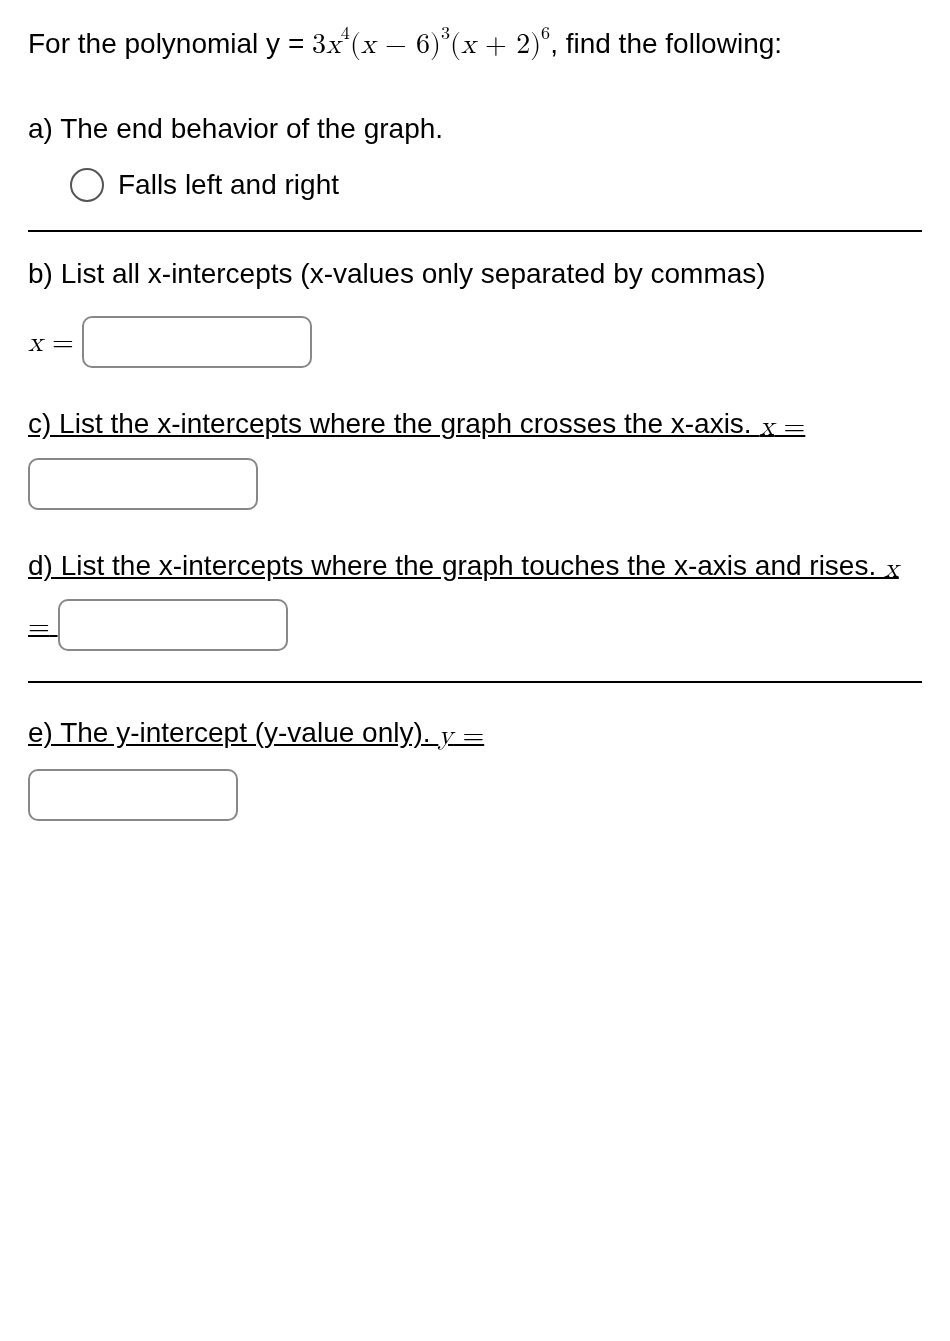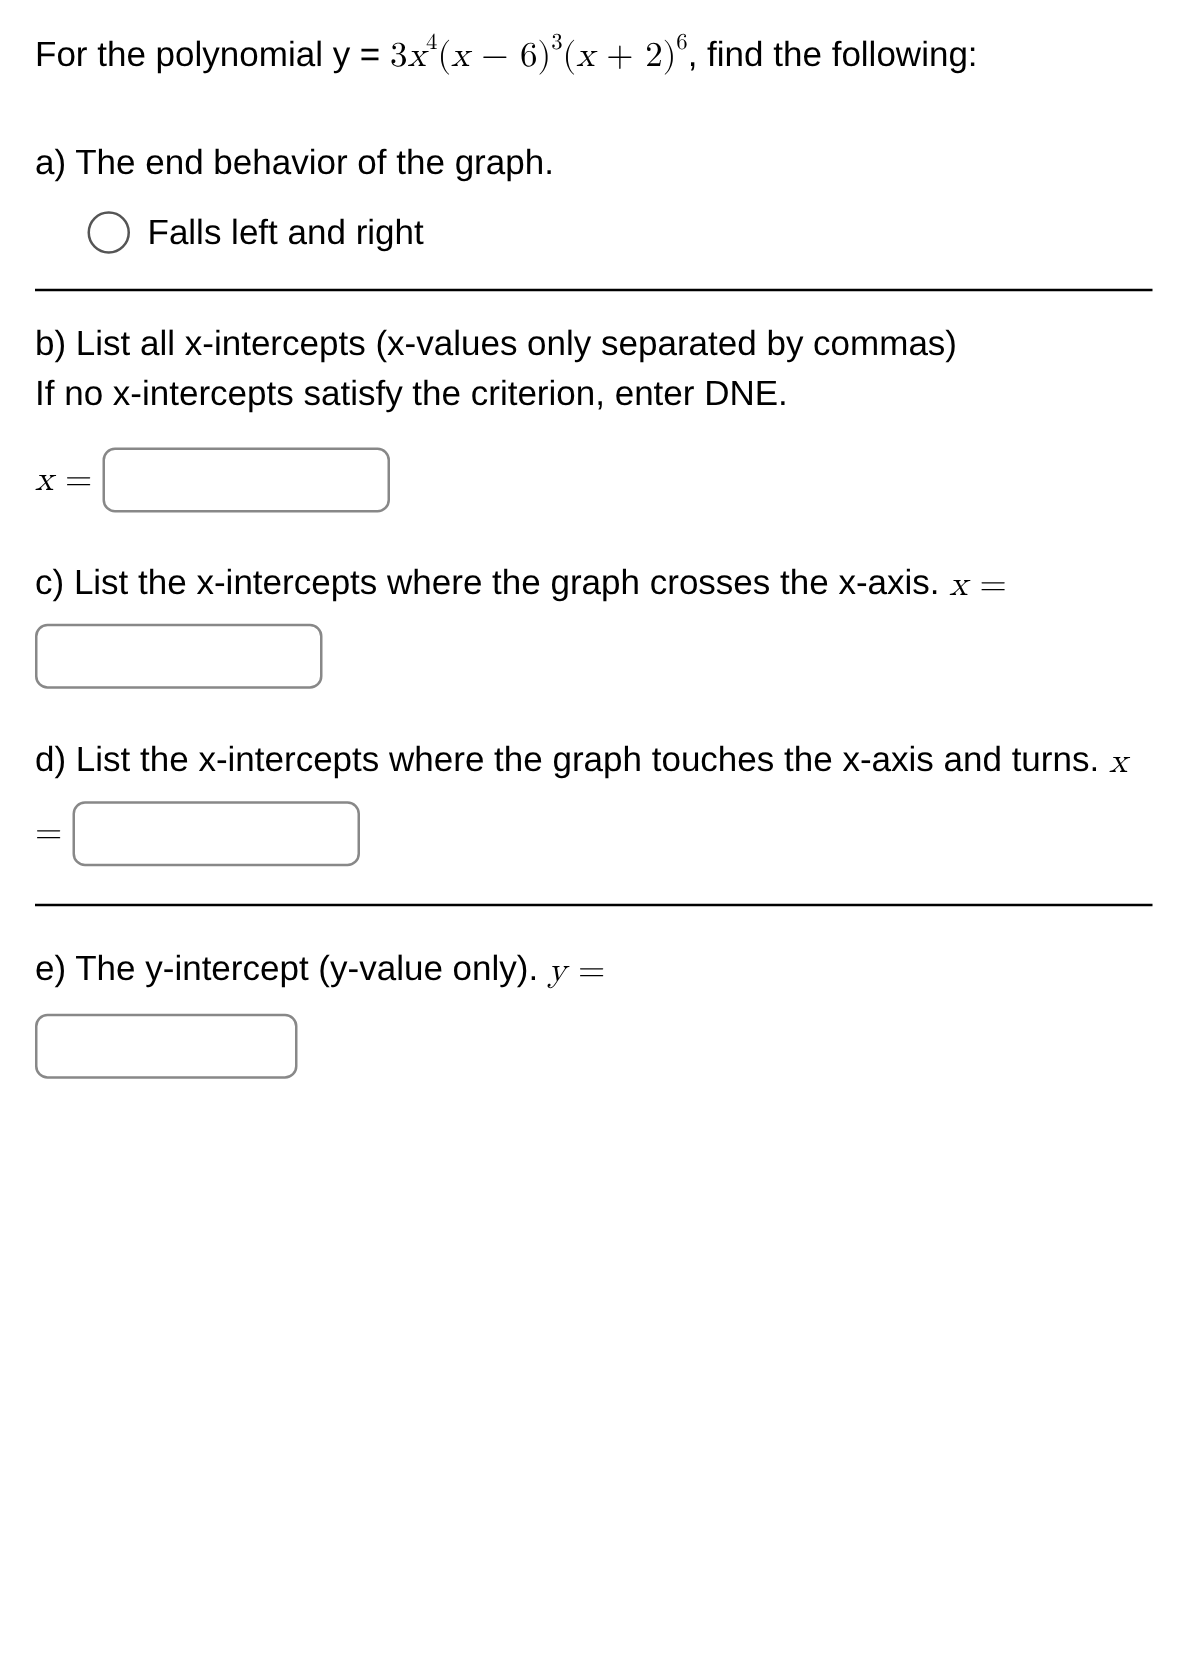--- a/index.html
+++ b/index.html
@@ -72,20 +72,21 @@
     height: 52px;
     width: 230px;
     background: #fff;
     box-sizing: border-box;
   }
   .inline-text {
     display: inline;
   }
   .c-row, .d-row, .e-row {
     line-height: 2;
+    text-decoration: underline;
   }
   .c-row .answer-box, .d-row .answer-box, .e-row .answer-box {
     vertical-align: middle;
   }
   .c-row .math, .d-row .math, .e-row .math {
     vertical-align: middle;
   }
 </style>
 </head>
 <body>
@@ -99,34 +100,33 @@
   <div class="option-row">
     <div class="radio"></div>
     <span>Falls left and right</span>
   </div>
 </div>
 
 <hr class="rule">
 
 <div class="q-block">
   <div>b) List all x-intercepts (x-values only separated by commas)</div>
-  <div>If no x-intercepts satisfy the criterion, enter DNE.</div>
   <div class="answer-line">
     <span class="math"><span>x</span><span class="up"> =</span></span>
     <span class="answer-box"></span>
   </div>
 </div>
 
 <div class="q-block c-row">
   <span class="inline-text">c) List the x-intercepts where the graph crosses the x-axis. </span><span class="math"><span>x</span><span class="up"> =</span></span>
   <span class="answer-box"></span>
 </div>
 
 <div class="q-block d-row">
-  <span class="inline-text">d) List the x-intercepts where the graph touches the x-axis and turns. </span><span class="math"><span>x</span><span class="up"> =</span></span>
+  <span class="inline-text">d) List the x-intercepts where the graph touches the x-axis and rises. </span><span class="math"><span>x</span><span class="up"> =</span></span>
   <span class="answer-box"></span>
 </div>
 
 <hr class="rule">
 
 <div class="q-block e-row">
   <span class="inline-text">e) The y-intercept (y-value only). </span><span class="math"><span>y</span><span class="up"> =</span></span>
   <br>
   <span class="answer-box" style="width:210px;margin-top:6px"></span>
 </div>

